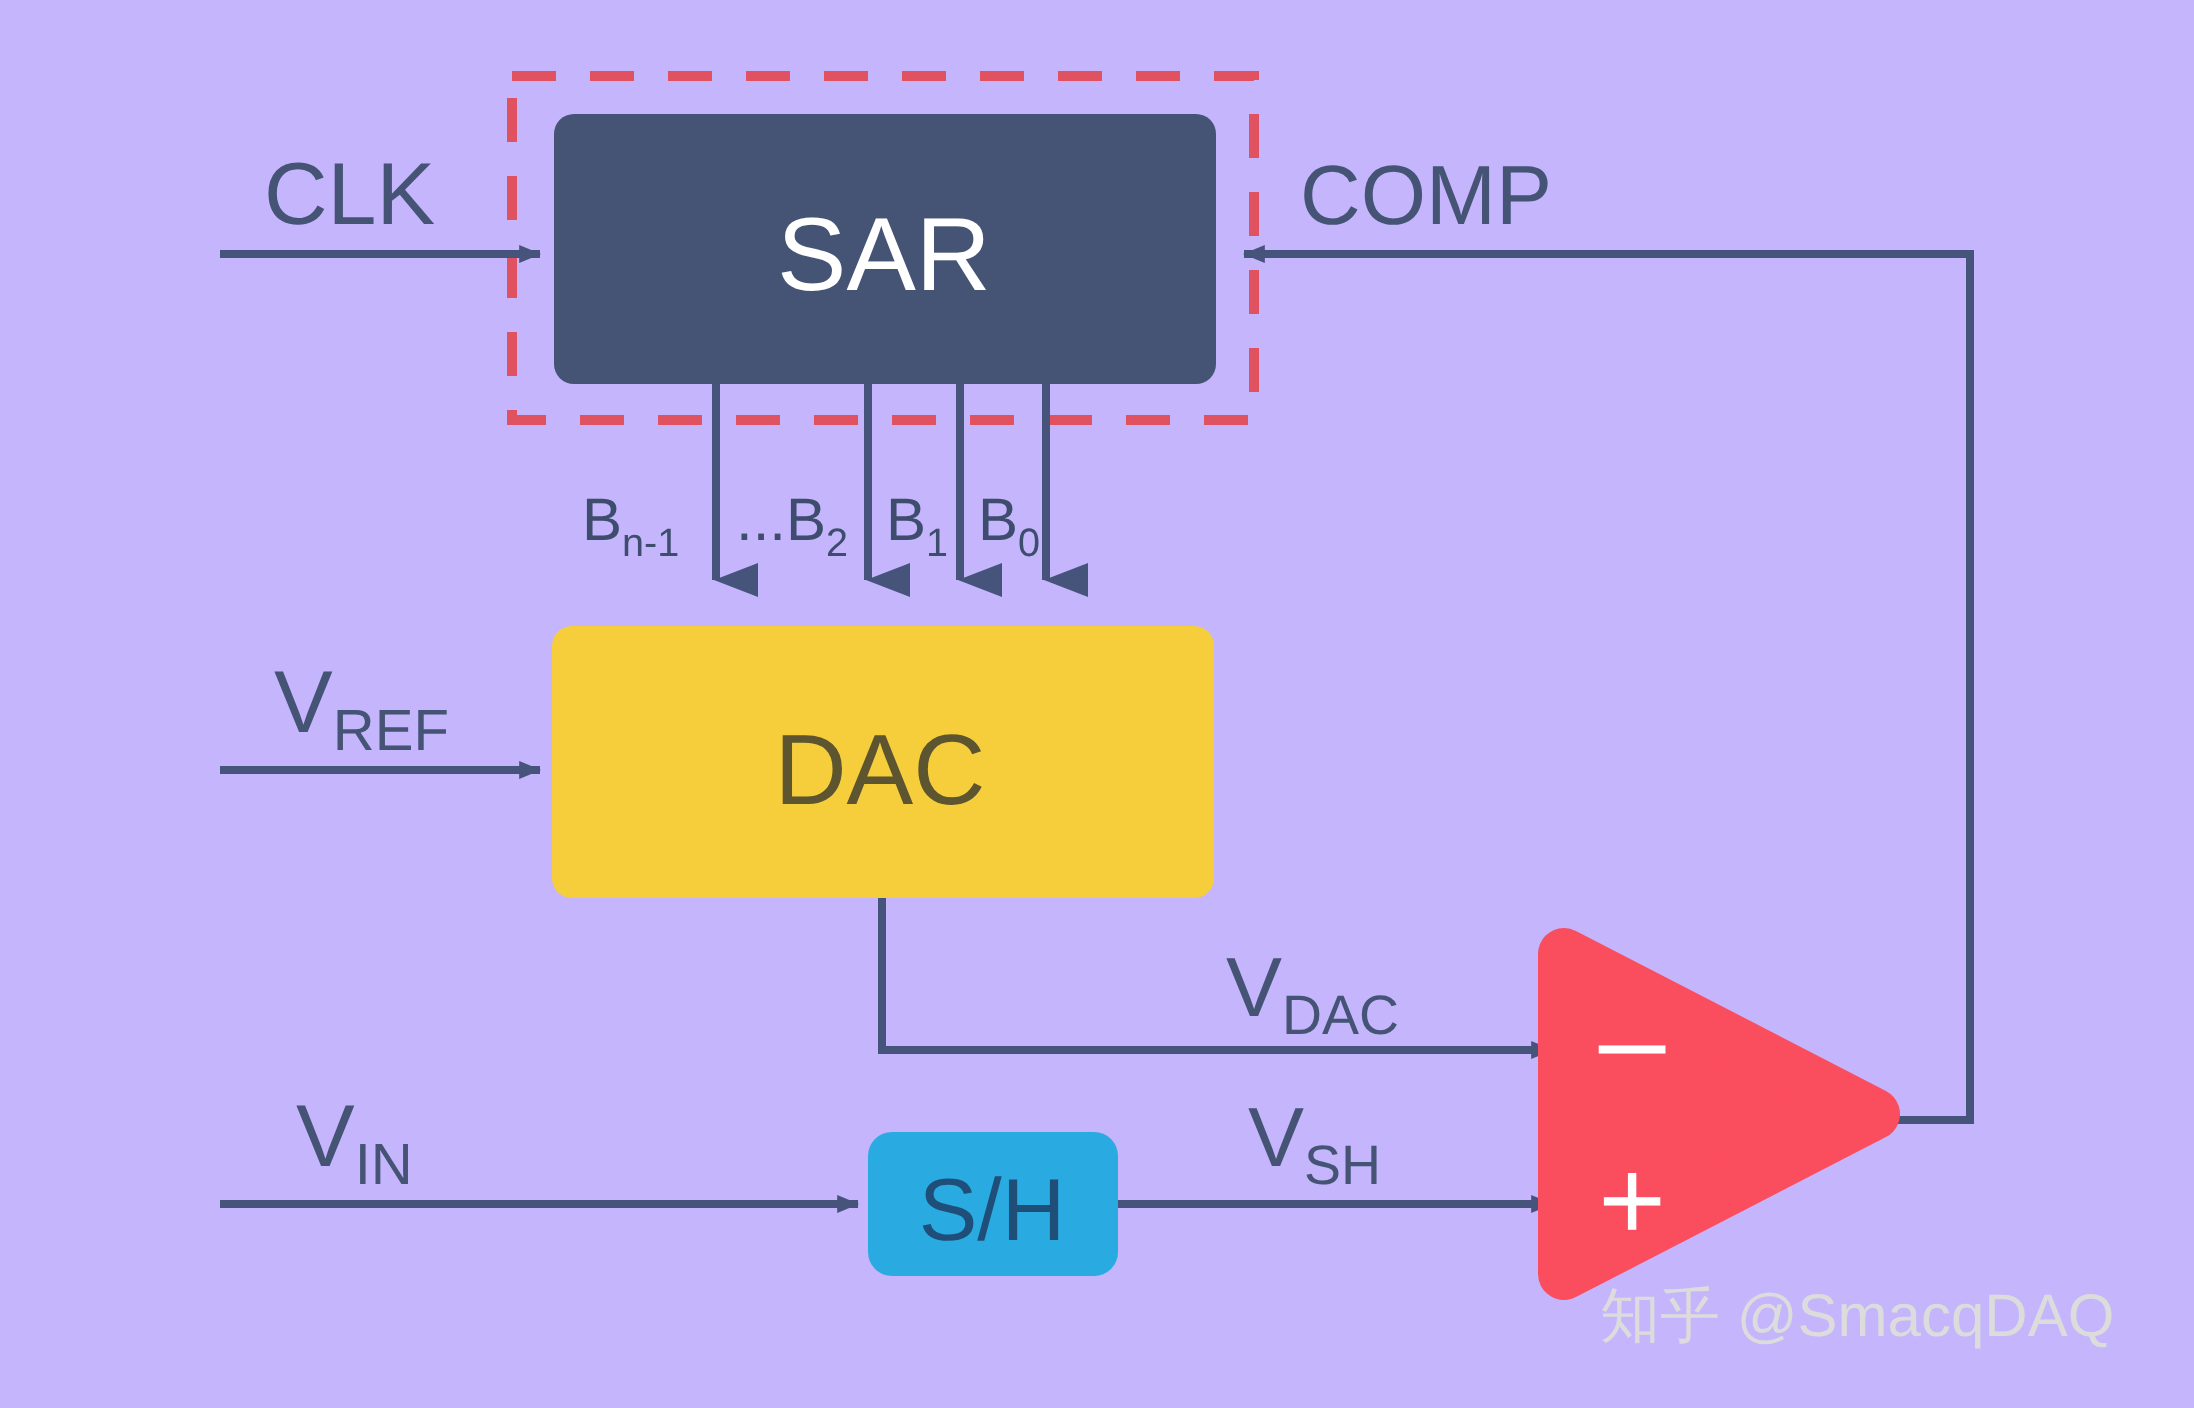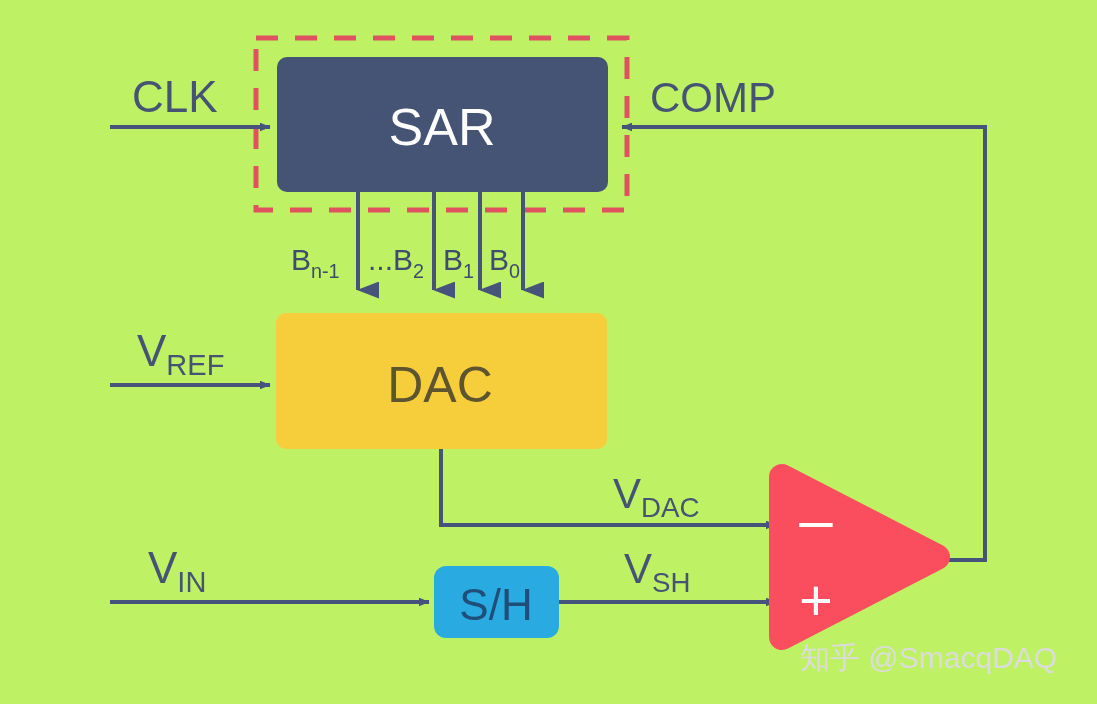--- a/index.html
+++ b/index.html
@@ -7,21 +7,21 @@
     padding: 0;
     background: #ffffff;
   }
   body {
     font-family: "Liberation Sans", sans-serif;
   }
   #canvas {
     position: relative;
     width: 1097px;
     height: 704px;
-    background: #bef264;
+    background: #c4b5fd;
     overflow: hidden;
   }
   #diagram-svg {
     position: absolute;
     left: 0;
     top: 0;
     width: 1097px;
     height: 704px;
   }
   .blk-label {

